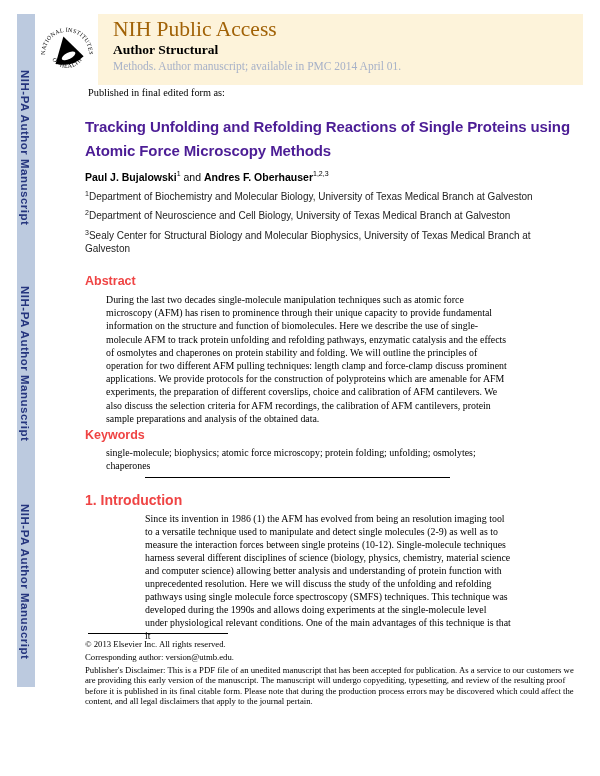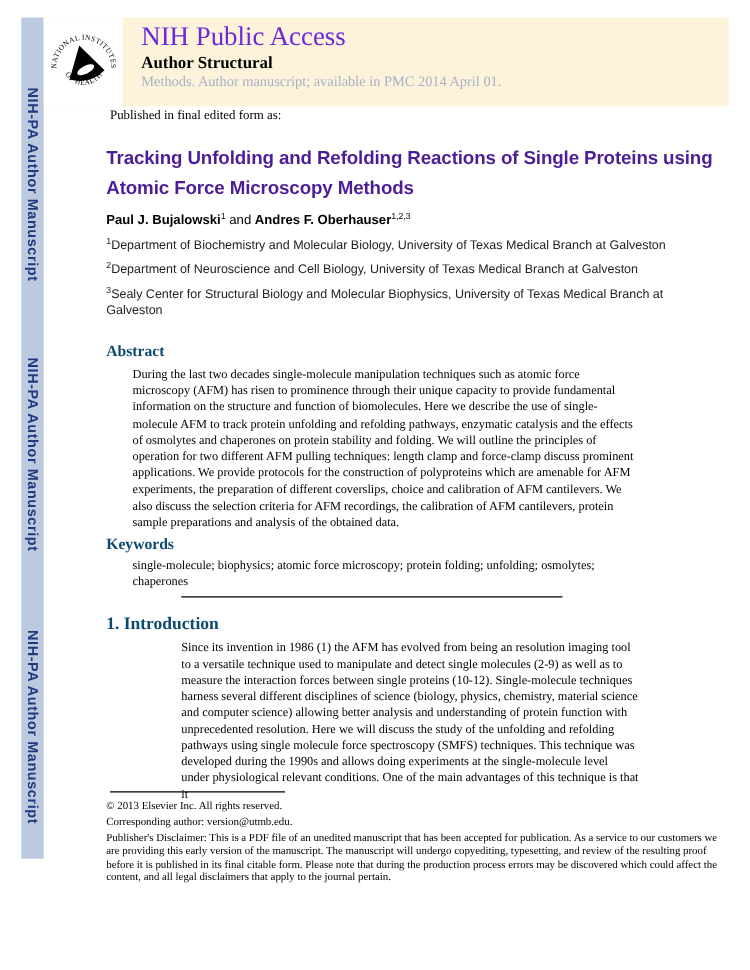--- a/index.html
+++ b/index.html
@@ -11,21 +11,21 @@
   .sidebar-label{position:absolute;left:2px;writing-mode:vertical-rl;white-space:nowrap;
         font-family:"Liberation Sans",sans-serif;font-weight:bold;font-size:11.5px;
         letter-spacing:0.5px;color:#25357e;}
   .sl-1{top:56px}.sl-2{top:272px}.sl-3{top:490px}
 
   
   .header-box{position:absolute;left:35px;top:14px;width:548px;height:71px;background:#fdf3da;}
   .logo-box{position:absolute;left:0;top:0;width:63px;height:71px;background:#ffffff;
         display:flex;align-items:center;justify-content:center;}
   .header-text{position:absolute;left:78px;top:2px;width:465px;}
-  .h-title{font-size:21.5px;line-height:26px;color:#6d28d9;}
+  .h-title{font-size:21.5px;line-height:26px;color:#a16207;}
   .h-sub{font-size:13.5px;font-weight:bold;line-height:16px;}
   .h-avail{font-size:11.5px;line-height:14px;color:#a7b1c8;margin-top:1px;}
   .italic{text-align:center;}
 
   
   .pub-line{position:absolute;left:88px;top:87px;font-size:10.3px;line-height:12px;}
   .cit-line{position:absolute;left:97px;top:99px;font-size:10.3px;line-height:12px;}
 
   
   .article-title{position:absolute;left:85px;top:115px;width:502px;
@@ -34,22 +34,22 @@
   .authors{position:absolute;left:85px;top:170px;font-family:"Liberation Sans",sans-serif;
         font-size:10.5px;}
   .authors .nm{font-weight:bold;}
   .authors sup{font-size:7px;}
   .affils{position:absolute;left:85px;top:187px;width:472px;
         font-family:"Liberation Sans",sans-serif;font-size:10px;line-height:13.5px;color:#222;}
   .aff{margin-bottom:2.5px;}
   .aff sup{font-size:7px;}
 
   
-  .sec-heading{position:absolute;font-family:Liberation Serif, serif;font-weight:bold;
-        font-size:12.5px;color:#0c4a6e;}
+  .sec-heading{position:absolute;font-family:Liberation Sans, sans-serif;font-weight:bold;
+        font-size:12.5px;color:#ef4444;}
   .abstract-heading{left:85px;top:274px;}
   .abstract-body{position:absolute;left:106px;top:293px;width:404px;
         font-size:9.9px;line-height:13.2px;}
   .keywords-heading{left:85px;top:428px;}
   .keywords-body{position:absolute;left:106px;top:446px;width:404px;
         font-size:9.9px;line-height:13.2px;}
   .kw-divider{position:absolute;left:145px;top:477px;width:305px;height:1px;background:#000;}
   .intro-heading{left:85px;top:492px;font-size:14px;}
   .intro-body{position:absolute;left:145px;top:512px;width:366px;
         font-size:9.9px;line-height:13px;}

